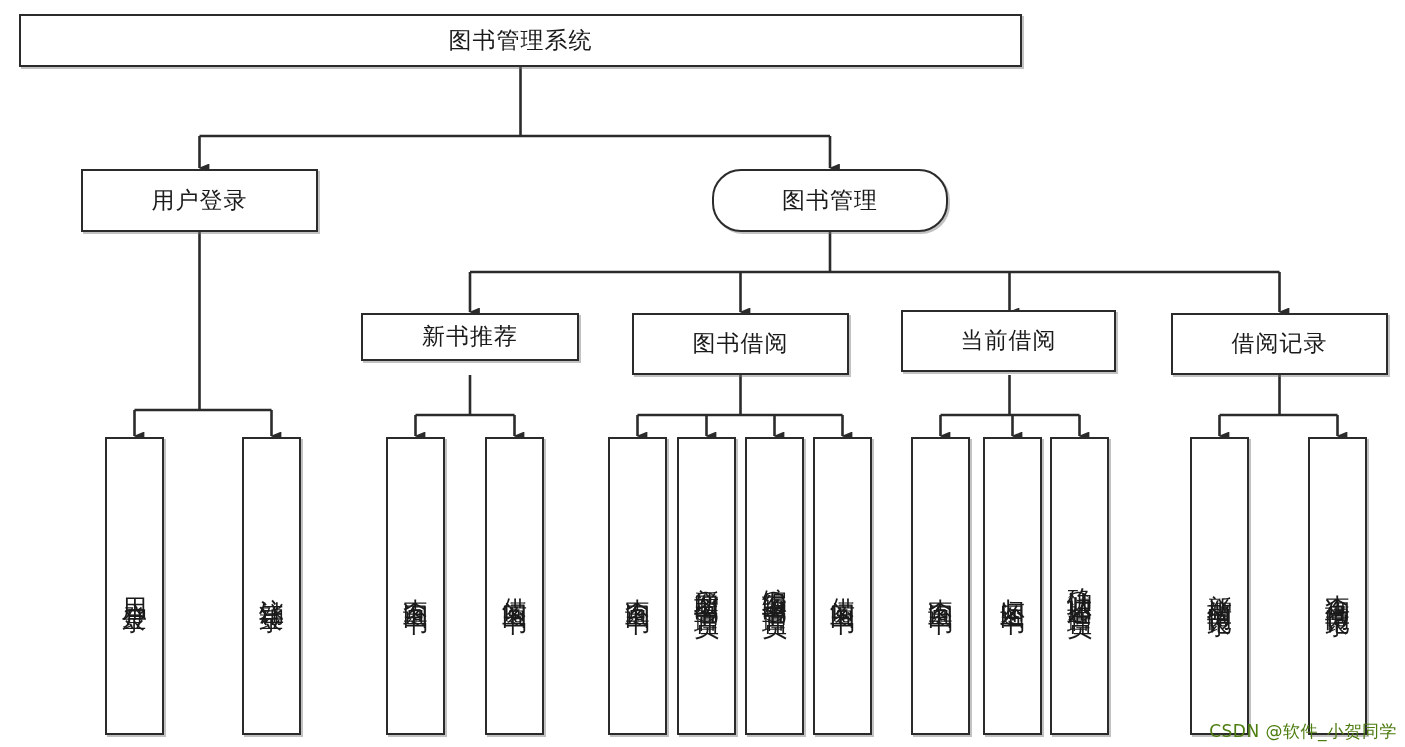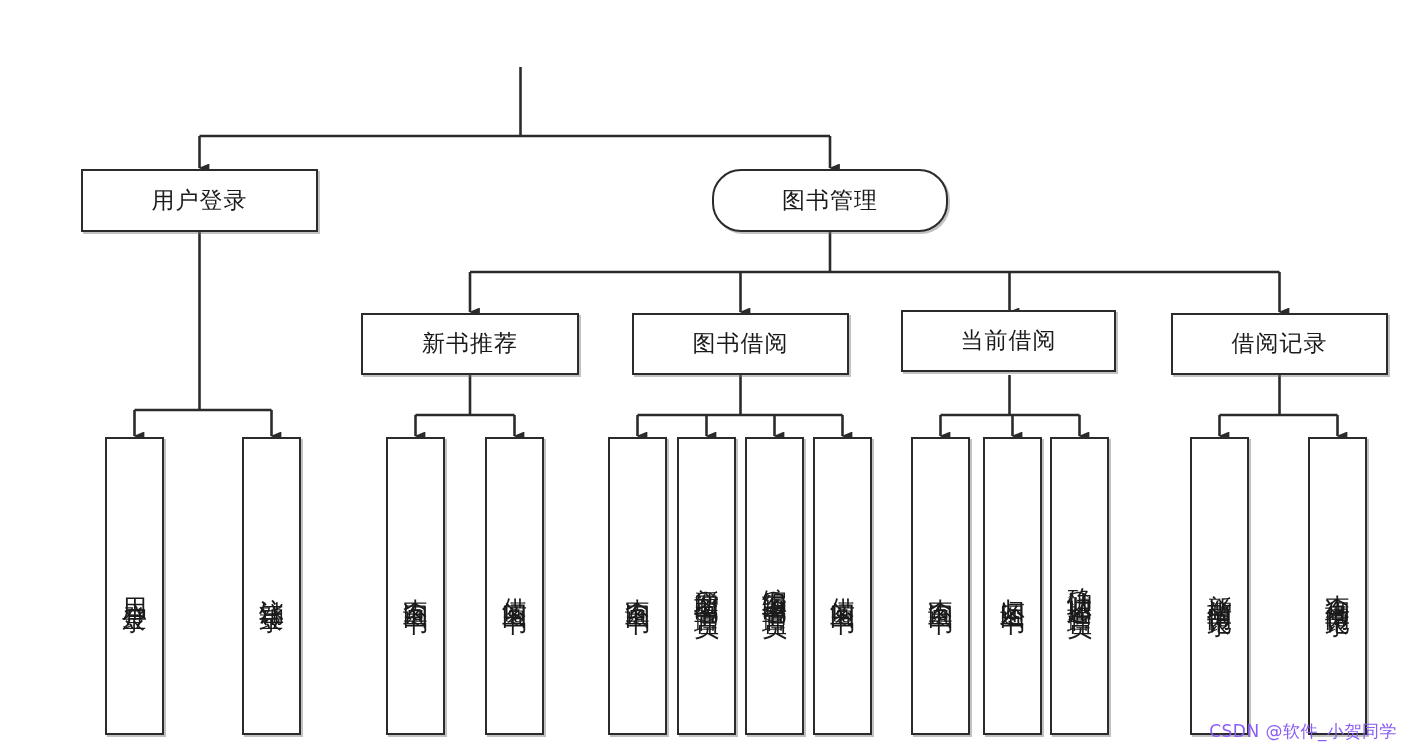--- a/index.html
+++ b/index.html
@@ -56,21 +56,21 @@
     font-size: 25px;
     letter-spacing: 4px;
     line-height: 1;
     white-space: nowrap;
   }
   .watermark {
     position: absolute;
     right: 8px;
     bottom: 4px;
     font-size: 17px;
-    color: #8b5cf6;
+    color: #4d7c0f;
     letter-spacing: 0.5px;
     white-space: nowrap;
     pointer-events: none;
   }
 </style>
 </head>
 <body>
 
 <div id="diagram-root">
 
@@ -110,29 +110,32 @@
         <line x1="940.5" y1="415" x2="940.5" y2="436" marker-end="url(#arrow)"></line>
         <line x1="1012.5" y1="415" x2="1012.5" y2="436" marker-end="url(#arrow)"></line>
         <line x1="1079.5" y1="415" x2="1079.5" y2="436" marker-end="url(#arrow)"></line>
         <line x1="1279.5" y1="375" x2="1279.5" y2="415"></line>
         <line x1="1219.5" y1="415" x2="1337.5" y2="415"></line>
         <line x1="1219.5" y1="415" x2="1219.5" y2="436" marker-end="url(#arrow)"></line>
         <line x1="1337.5" y1="415" x2="1337.5" y2="436" marker-end="url(#arrow)"></line>
       </g>
   </svg>
 
+  <div class="node horiz" style="left:19px; top:14px; width:1003px; height:53px;">
+    <span class="node-label">图书管理系统</span>
+  </div>
 
   <div class="node horiz" style="left:81px; top:169px; width:237px; height:63px;">
     <span class="node-label">用户登录</span>
   </div>
   <div class="node horiz" style="left:712px; top:169px; width:236px; height:63px;border-radius:29px;">
     <span class="node-label">图书管理</span>
   </div>
 
-  <div class="node horiz" style="left:361px; top:313px; width:218px; height:62px;">
+  <div class="node horiz" style="left:361px; top:313px; width:218px; height:48px;">
     <span class="node-label">新书推荐</span>
   </div>
   <div class="node horiz" style="left:632px; top:313px; width:217px; height:62px;justify-content:center;">
     <span class="node-label">图书借阅</span>
   </div>
   <div class="node horiz" style="left:901px; top:310px; width:215px; height:62px;">
     <span class="node-label">当前借阅</span>
   </div>
   <div class="node horiz" style="left:1171px; top:313px; width:217px; height:62px;">
     <span class="node-label">借阅记录</span>

